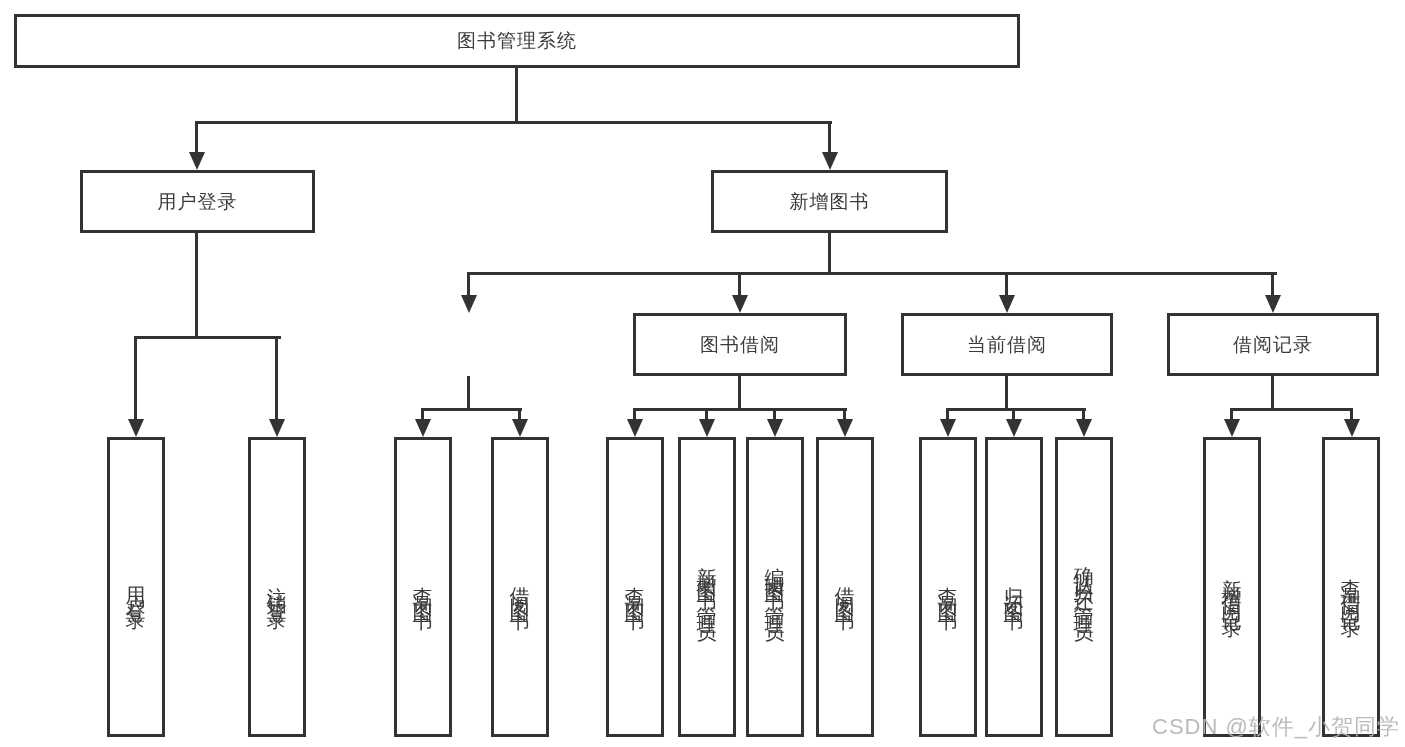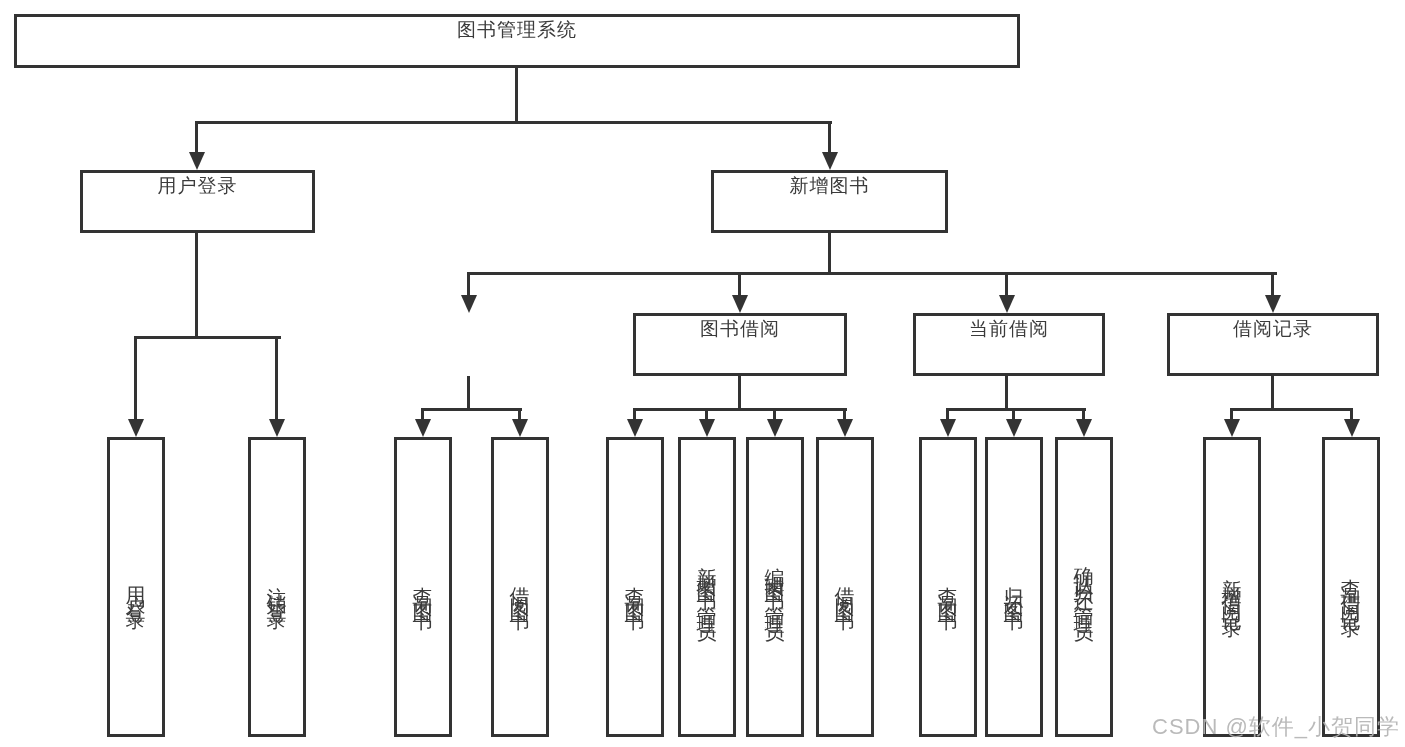--- a/index.html
+++ b/index.html
@@ -13,21 +13,21 @@
     position:relative; width:1405px; height:747px;
     background:var(--box_fill);
     font-family:"Liberation Sans","DejaVu Sans",sans-serif;
     color:var(--text);
     overflow:hidden;
   }
   .box {
     position:absolute; box-sizing:border-box;
     background:var(--box_fill);
     border:3px solid var(--line);
-    display:flex; justify-content:center;
+    display:flex; align-items:center; justify-content:center;
     font-size:19px; letter-spacing:1px; color:var(--text);
     z-index:2; text-align:center;
   }
   .box.lv1 { border-width:3px; }
   .box.vert span {
     writing-mode:vertical-rl; text-orientation:mixed;
     font-size:20px; letter-spacing:8px; line-height:1.1;
   }
   .vline, .hline { position:absolute; background:var(--line); z-index:1; }
   .arrow {
@@ -114,21 +114,21 @@
   <div class="box" style="left:80px;top:170px;width:235px;height:63px;">
     <span>用户登录</span>
   </div>
   <div class="box" style="left:711px;top:170px;width:237px;height:63px;">
     <span>新增图书</span>
   </div>
 
   <div class="box" style="left:633px;top:313px;width:214px;height:63px;">
     <span>图书借阅</span>
   </div>
-  <div class="box" style="left:901px;top:313px;width:192px;height:63px;margin-left:12px;">
+  <div class="box" style="left:901px;top:313px;width:212px;height:63px;">
     <span>当前借阅</span>
   </div>
   <div class="box" style="left:1167px;top:313px;width:212px;height:63px;">
     <span>借阅记录</span>
   </div>
 
   <div class="box vert" style="left:107px;top:437px;width:58px;height:300px;">
     <span>用户登录</span>
   </div>
   <div class="box vert" style="left:248px;top:437px;width:58px;height:300px;">

